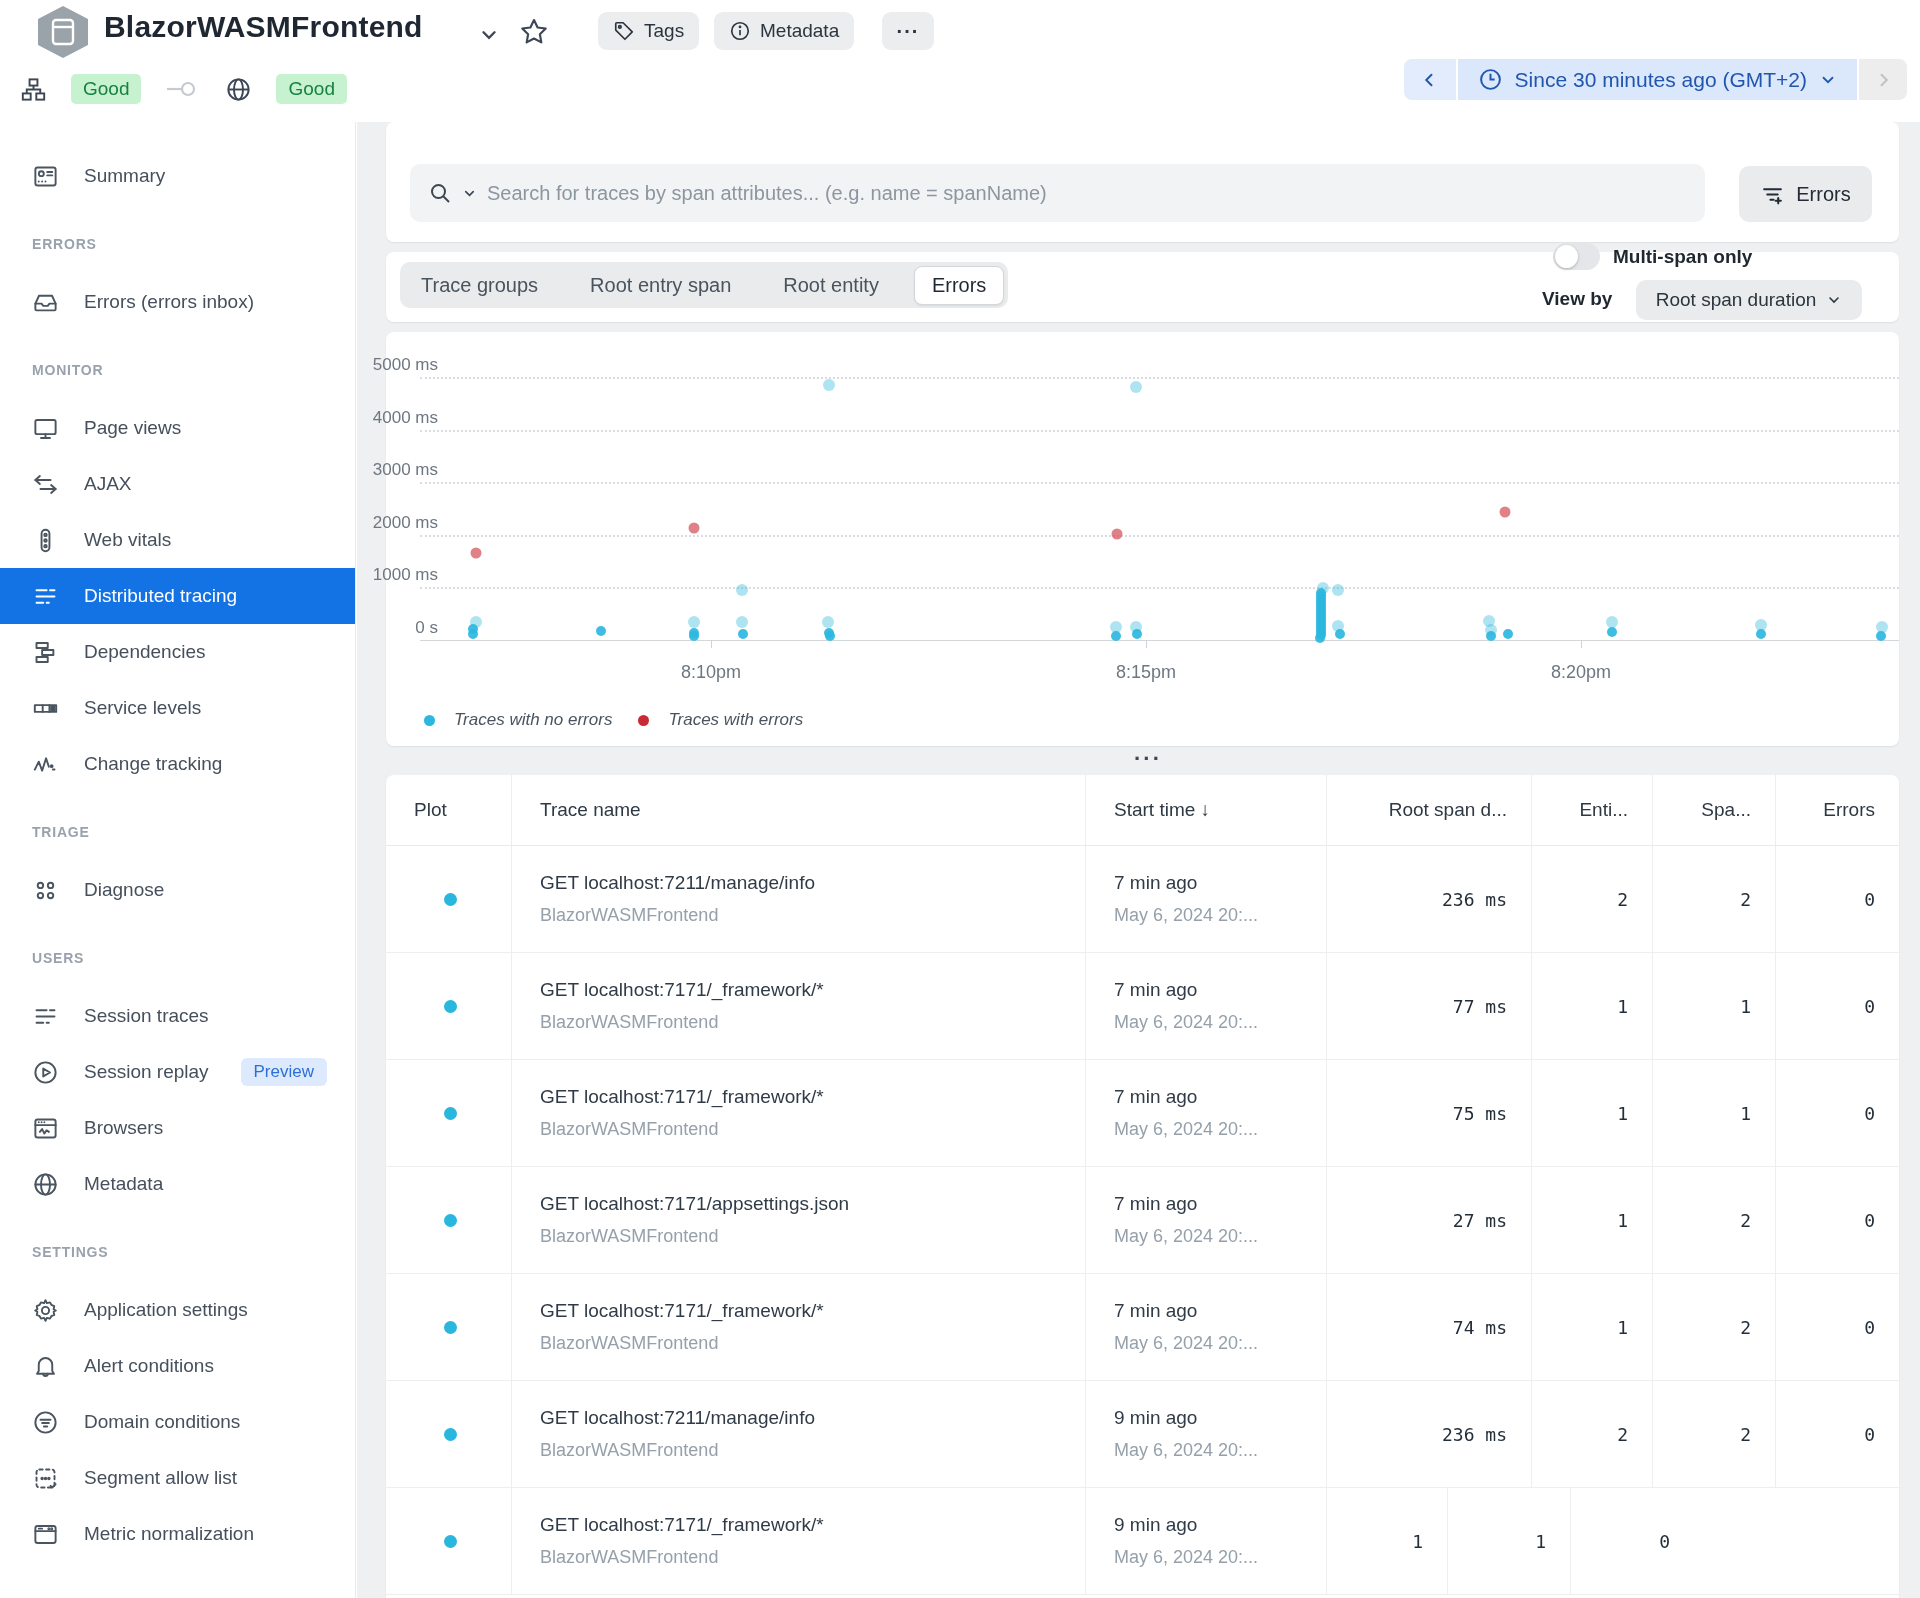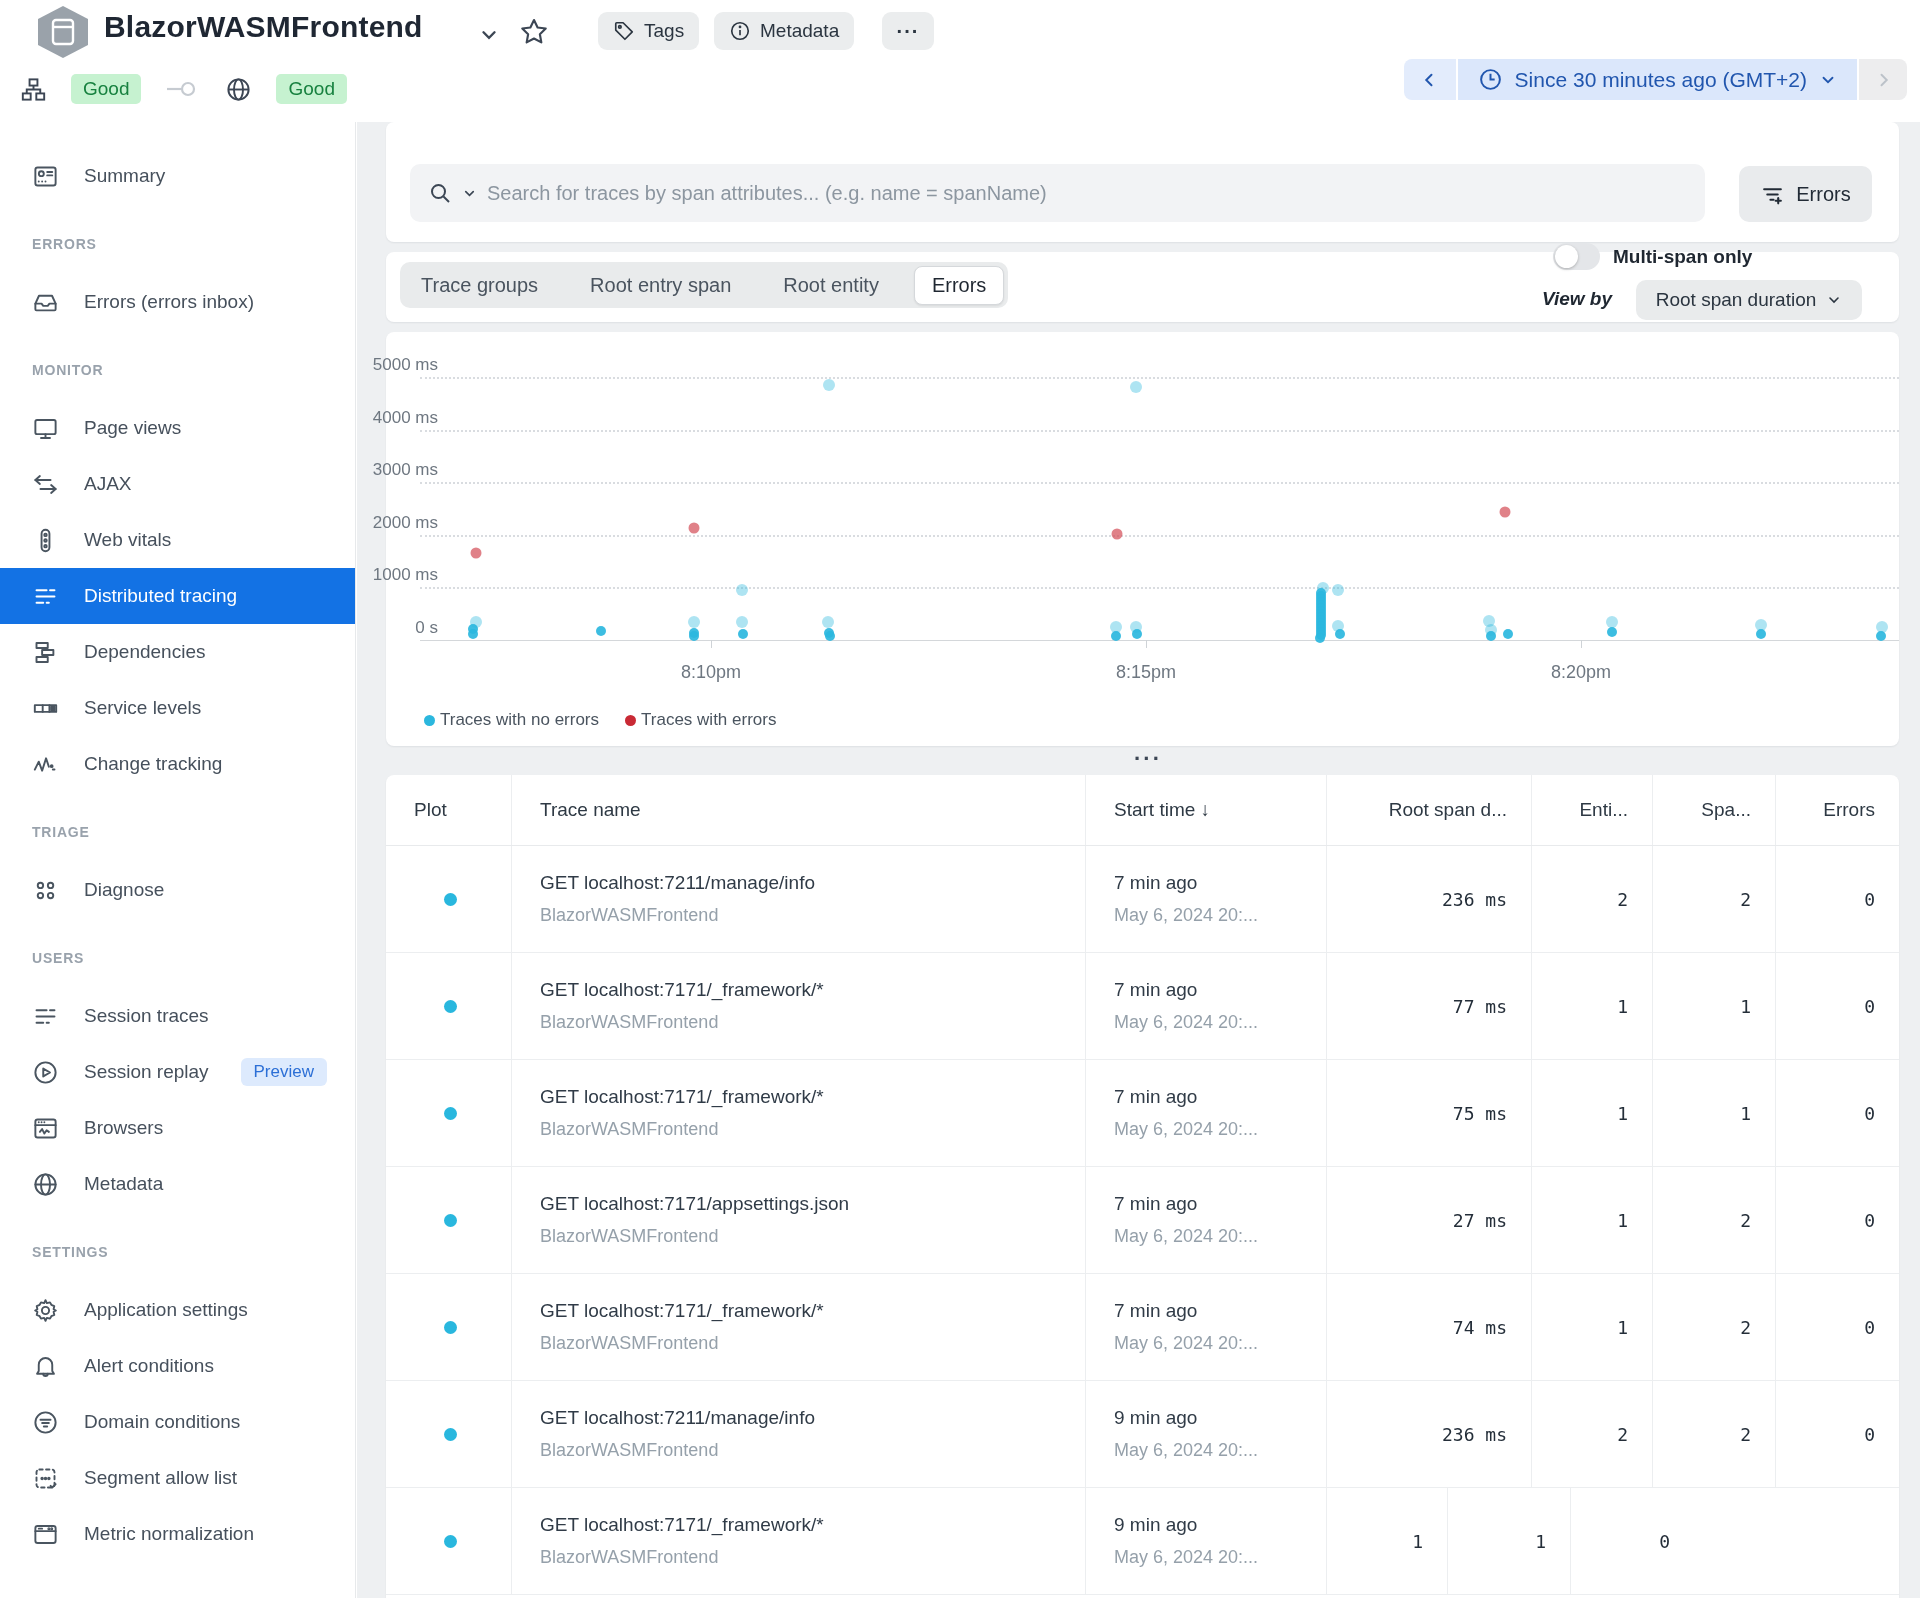--- a/index.html
+++ b/index.html
@@ -60,37 +60,37 @@
   #tabs-card{left:386px;top:252px;width:1513px;height:70px;}
   #seg-tabs{left:400px;top:262px;height:46px;background:#e9ebec;border-radius:10px;display:flex;
             align-items:center;padding:0 4px;gap:18px;}
   .seg-tab{font-size:20px;color:#4a545f;padding:7px 17px;border-radius:8px;cursor:pointer;white-space:nowrap;}
   .seg-tab.active{background:#fff;color:#1f2731;border:1px solid #d5d8db;box-shadow:0 1px 2px rgba(0,0,0,.08);}
   #multispan{left:1553px;top:243px;display:flex;align-items:center;gap:13px;}
   #toggle{width:47px;height:27px;border-radius:14px;background:#e4e6e9;position:relative;cursor:pointer;}
   #toggle .knob{position:absolute;left:2px;top:2px;width:23px;height:23px;border-radius:50%;background:#fff;
                 box-shadow:0 1px 3px rgba(0,0,0,.25);}
   #multispan .lbl{font-size:19px;font-weight:bold;color:#1f2731;}
-  #viewby-lbl{left:1542px;top:288px;font-size:19px;font-weight:bold;color:#1f2731;font-style:italic;}
+  #viewby-lbl{left:1542px;top:288px;font-size:19px;font-weight:bold;color:#1f2731;}
   #viewby-dd{left:1636px;top:280px;width:226px;height:40px;background:#e9ebec;border-radius:10px;
              display:flex;align-items:center;justify-content:center;gap:10px;font-size:19px;color:#2b3540;cursor:pointer;}
 
   
   #chart-card{left:386px;top:332px;width:1513px;height:414px;}
   .ylab{position:absolute;font-size:17px;color:#6e7781;transform:translateY(-50%);}
   .gridline{position:absolute;border-top:2px dotted #d9dce0;height:0;}
   #xaxis{position:absolute;border-top:1px solid #d4d7da;height:0;}
   .xtick{position:absolute;width:1px;height:8px;background:#cfd3d7;}
   .xlab{position:absolute;font-size:18px;color:#6e7781;transform:translateX(-50%);}
   .pt{position:absolute;border-radius:50%;transform:translate(-50%,-50%);}
   .pt.solid{width:10px;height:10px;background:#2bb7de;opacity:.92;}
   .pt.light{width:12px;height:12px;background:#2bb7de;opacity:.38;}
   .pt.err{width:11px;height:11px;background:#d2454f;opacity:.68;}
   #legend{position:absolute;left:38px;top:378px;display:flex;gap:26px;align-items:center;}
-  .leg-item{display:flex;align-items:center;gap:5px;font-size:17px;color:#4a545f;}
+  .leg-item{display:flex;align-items:center;gap:19px;font-size:17px;color:#4a545f;font-style:italic;}
   .leg-dot{width:11px;height:11px;border-radius:50%;}
 
   
   #expand-handle{left:1128px;top:748px;width:40px;height:22px;display:flex;align-items:center;justify-content:center;
                  font-size:22px;font-weight:bold;color:#3c4654;letter-spacing:2px;cursor:pointer;}
 
   
   #table-card{left:386px;top:775px;width:1513px;height:850px;overflow:hidden;}
   #thead{display:flex;height:70px;border-bottom:1px solid #e8eaec;}
   .th{display:flex;align-items:center;font-size:19px;color:#2e3944;box-sizing:border-box;

